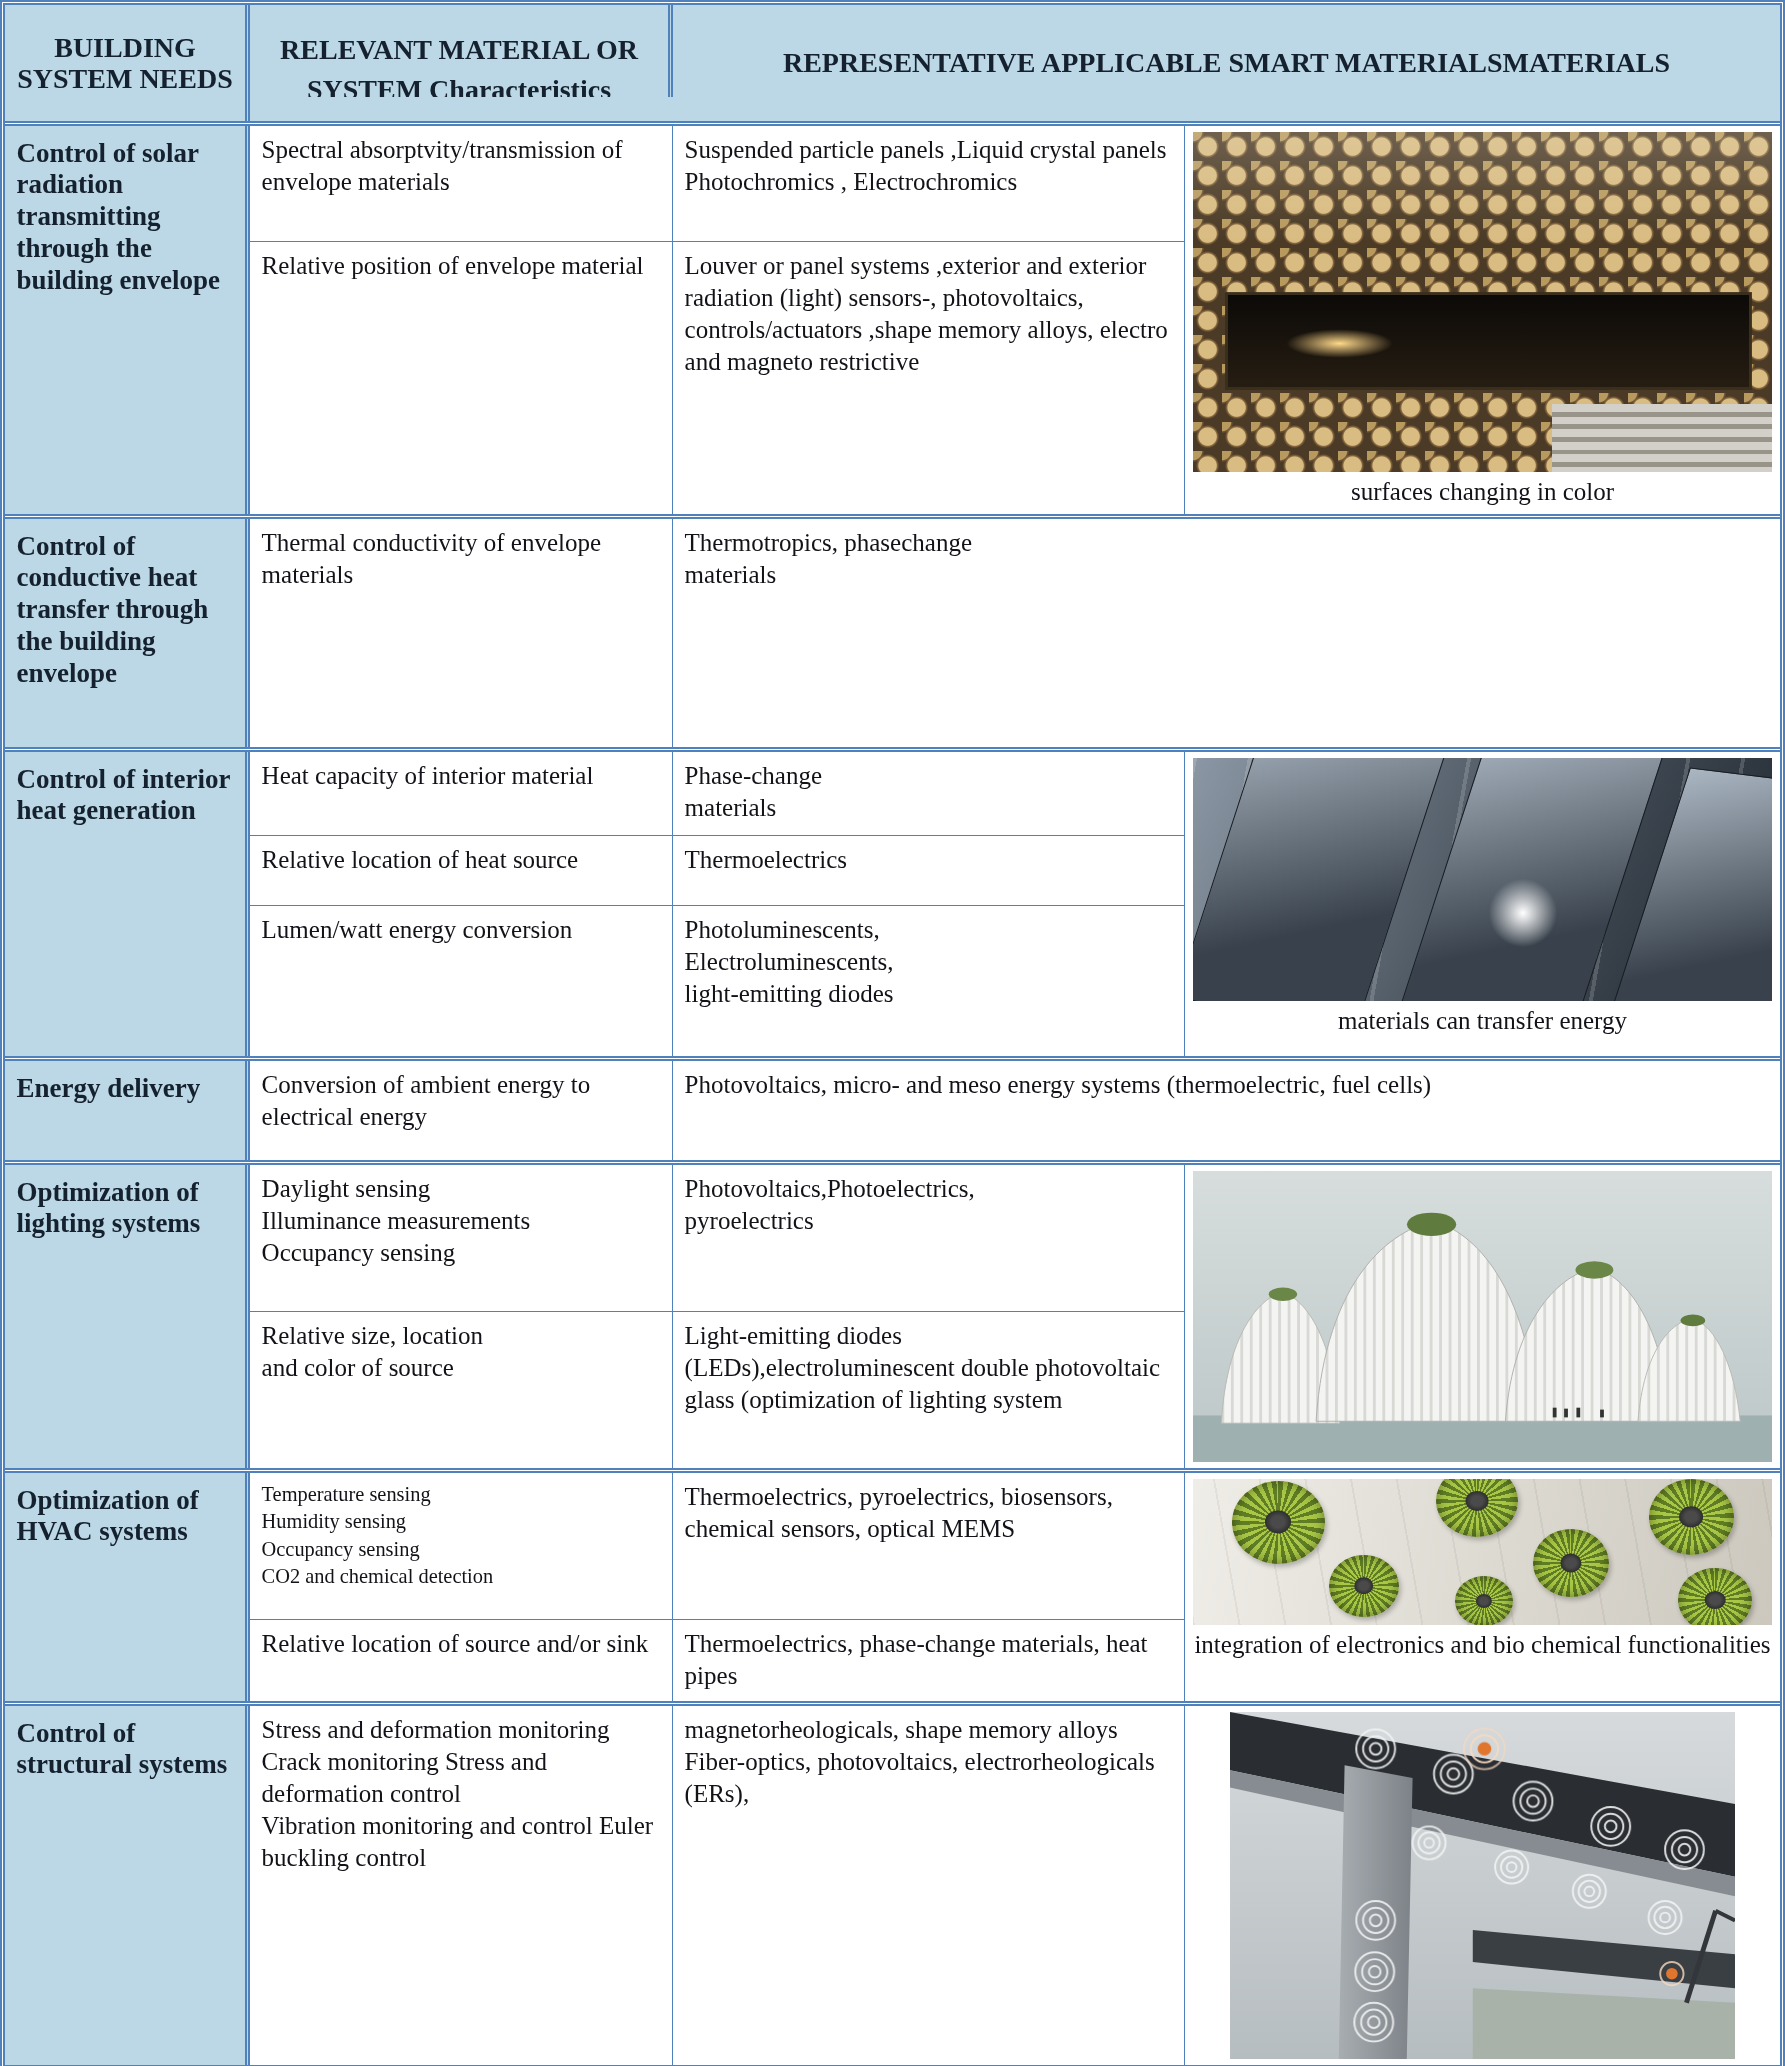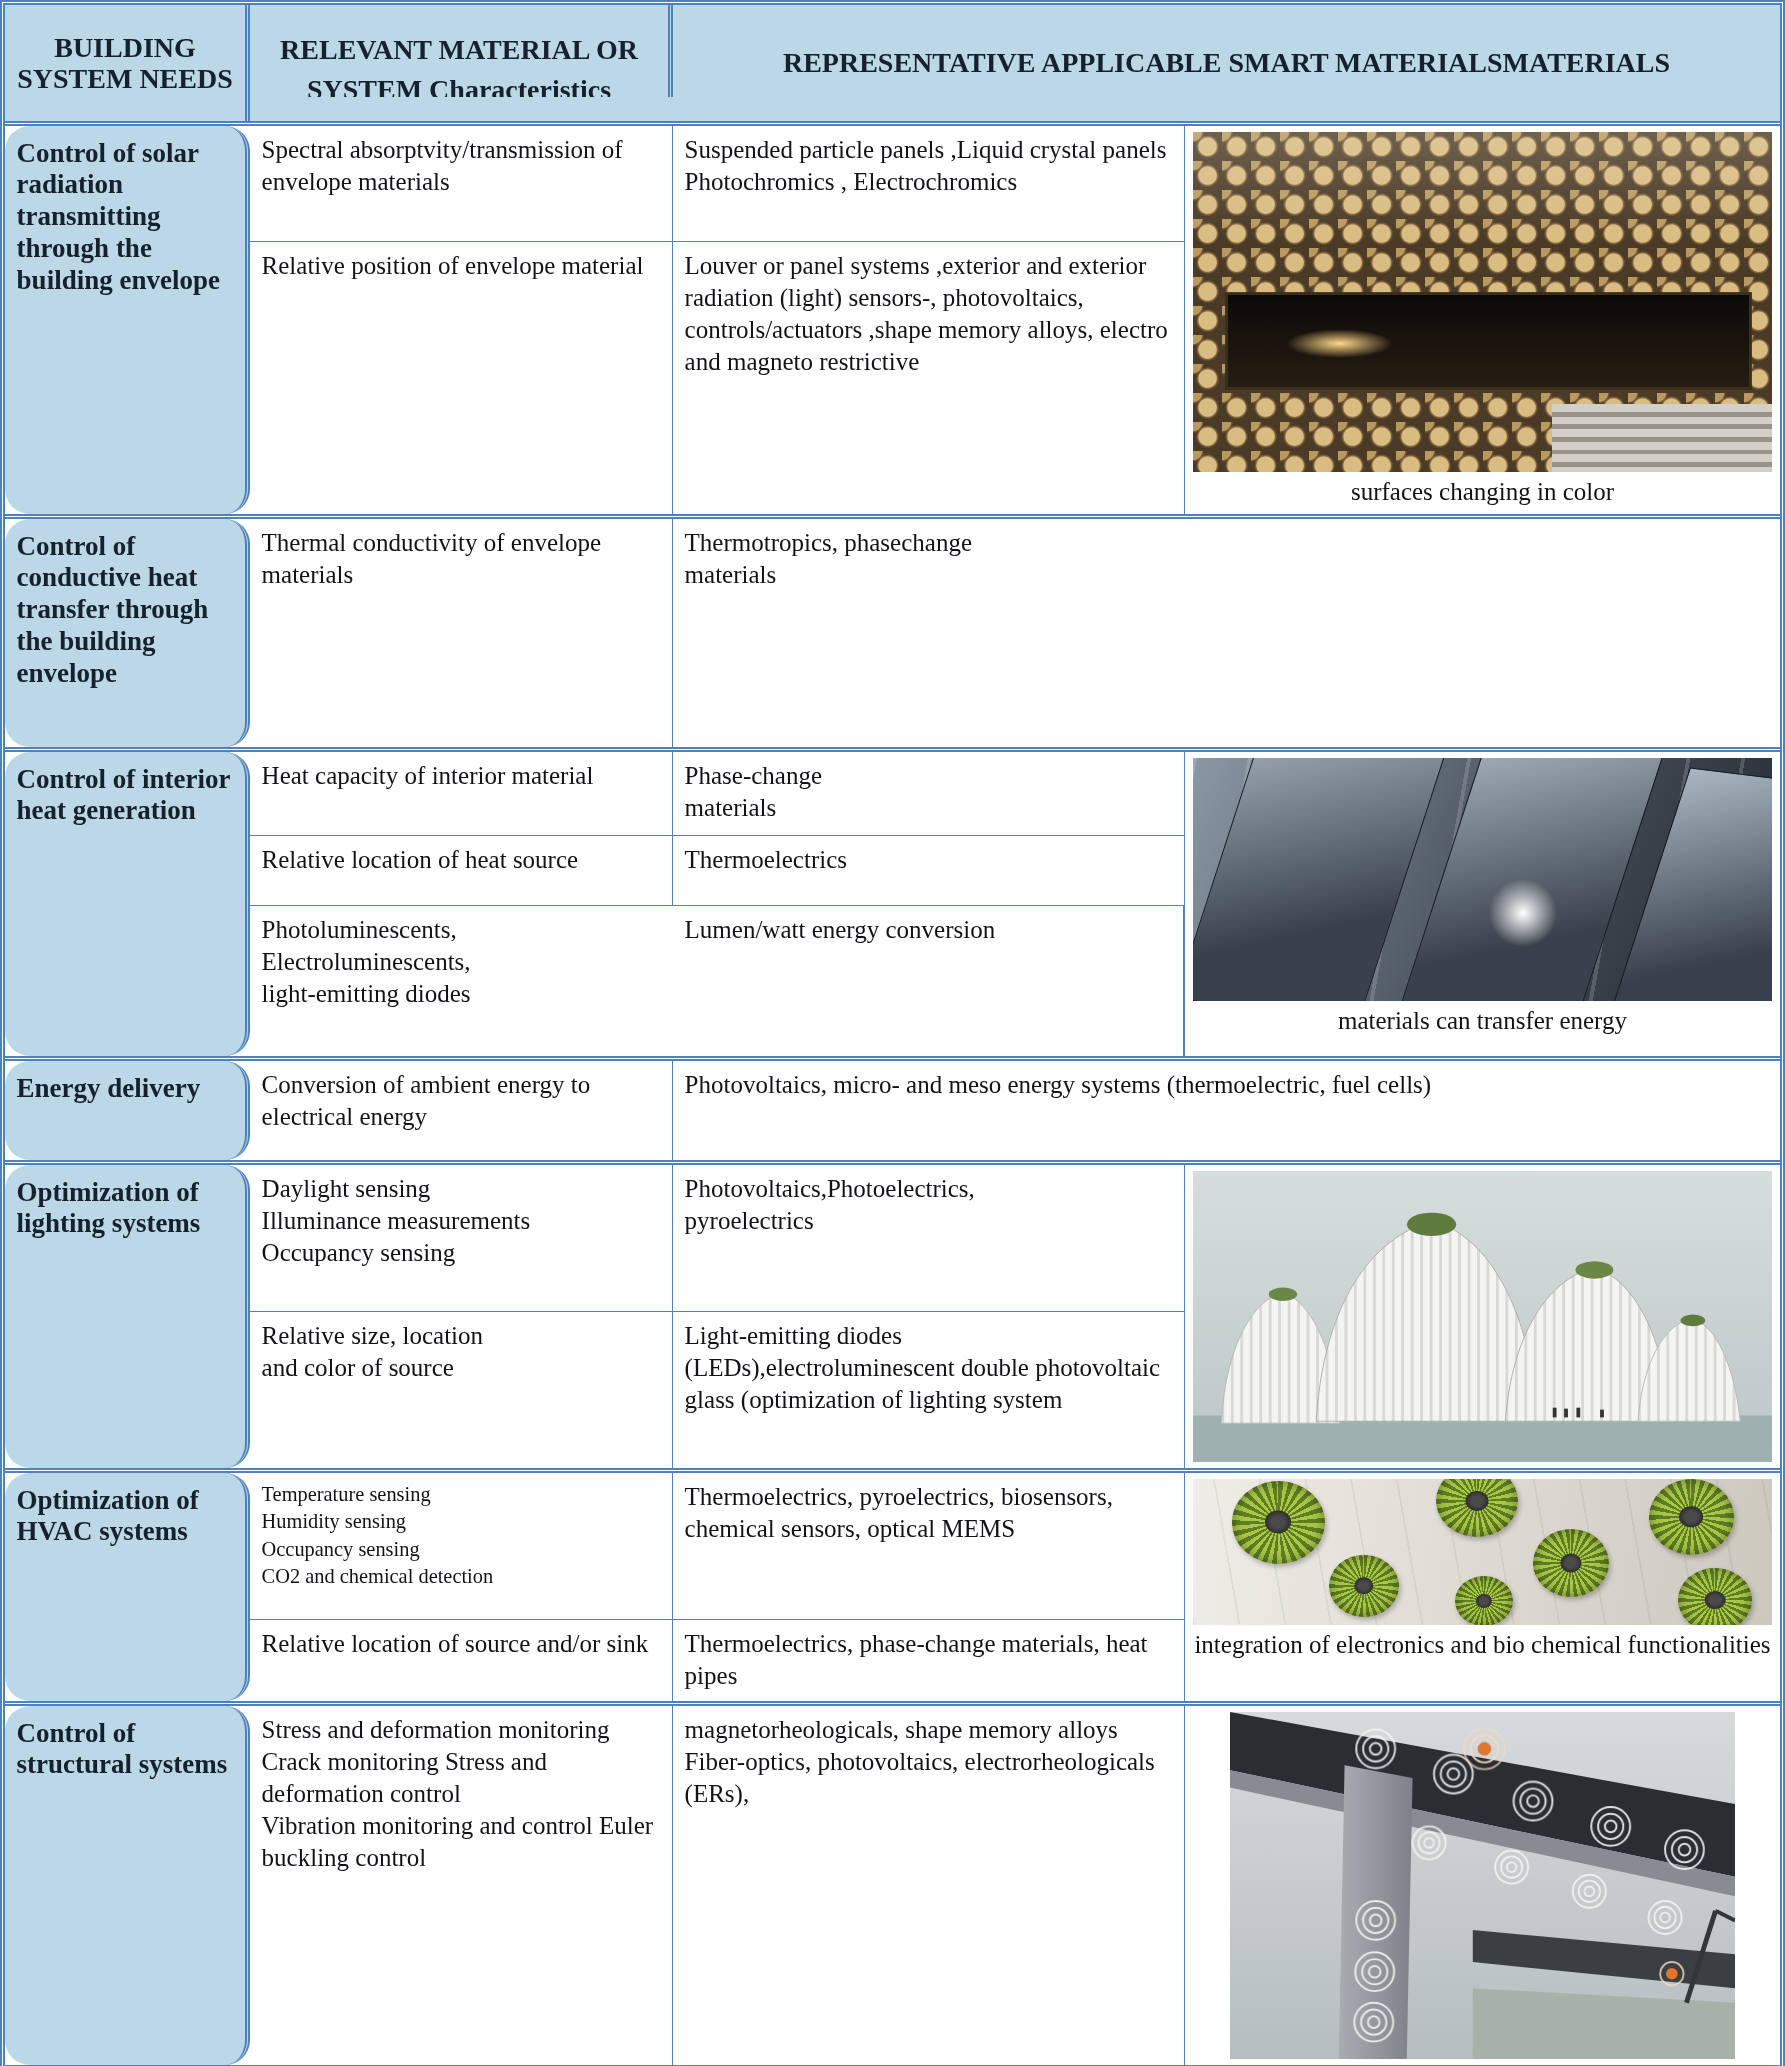--- a/index.html
+++ b/index.html
@@ -26,21 +26,20 @@
   }
   .cell { padding: 7.8px 11.6px; }
   .need {
     background: #bcd8e6;
     border-right: 5.8px double #4f81bd;
     font-weight: bold;
     font-size: 27px;
     line-height: 1.18;
     color: #15212e;
     padding-top: 11.6px;
-    border-radius: 25px;
   }
   .head {
     font-weight: bold;
     font-size: 28px;
     color: #15212e;
     text-align: center;
     line-height: 1.12;
   }
   .head.first {
     display:flex; align-items:center; justify-content:center;
@@ -175,24 +174,24 @@
       <div class="subrow" style="min-height:83px">
         <div class="cell char pre">Heat capacity of interior material</div>
         <div class="cell mat pre">Phase-change
 materials</div>
       </div>
       <div class="subrow" style="min-height:70px">
         <div class="cell char pre">Relative location of heat source</div>
         <div class="cell mat pre">Thermoelectrics</div>
       </div>
       <div class="subrow grow">
+        <div class="cell char pre">Lumen/watt energy conversion</div>
         <div class="cell mat pre">Photoluminescents,
 Electroluminescents,
 light-emitting diodes</div>
-        <div class="cell char pre">Lumen/watt energy conversion</div>
       </div>
     </div>
     <div class="imgcell">
       <div class="photo solarwall">
         <div class="slits"></div>
         <div class="panel" style="left:29px;top:-39px;width:184px;height:291px"></div>
         <div class="panel" style="left:252px;top:-19.4px;width:175px;height:281px"></div>
         <div class="panel" style="left:456px;top:19.4px;width:155px;height:252px"></div>
         <div class="glint" style="left:291px;top:116px"></div>
       </div>

